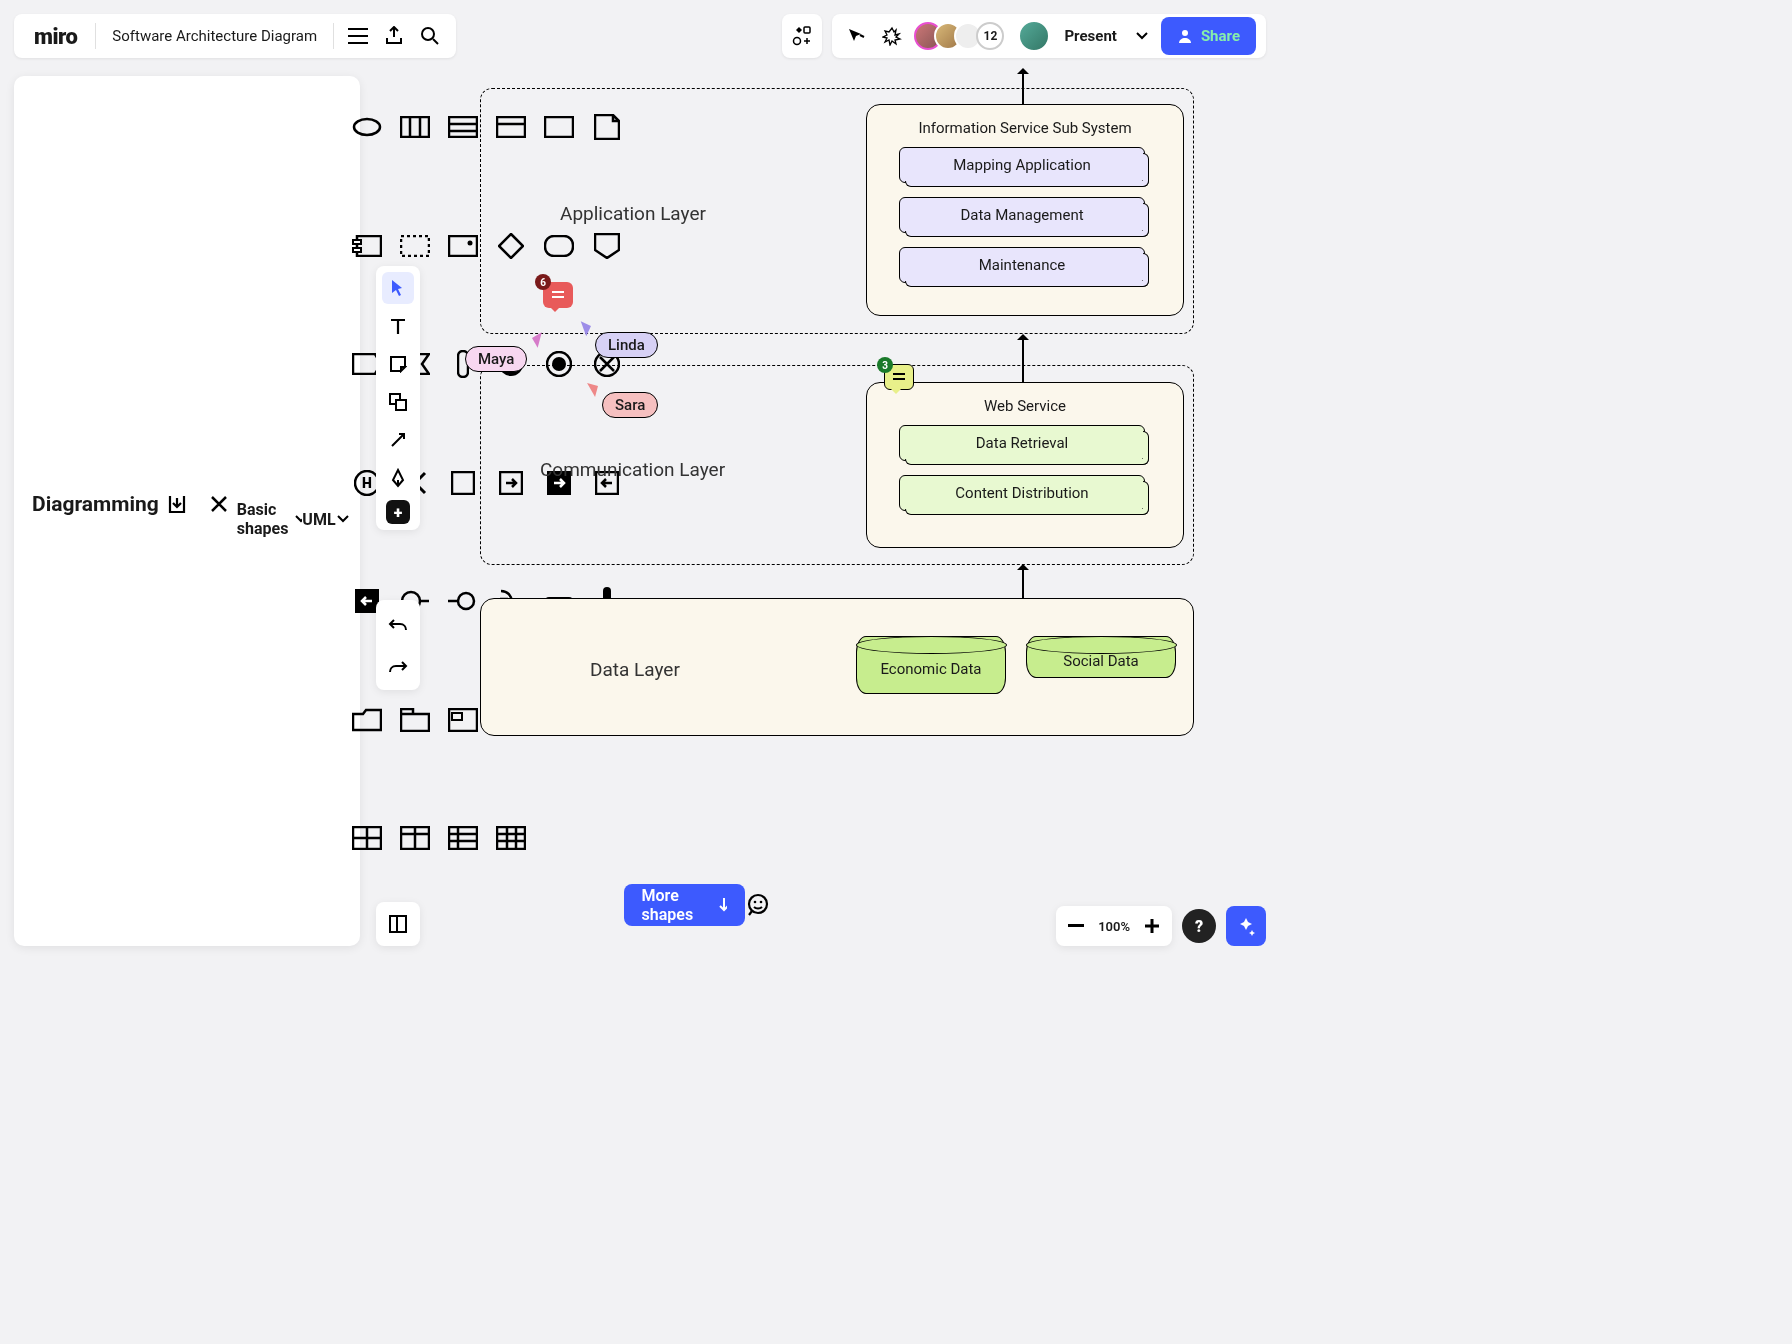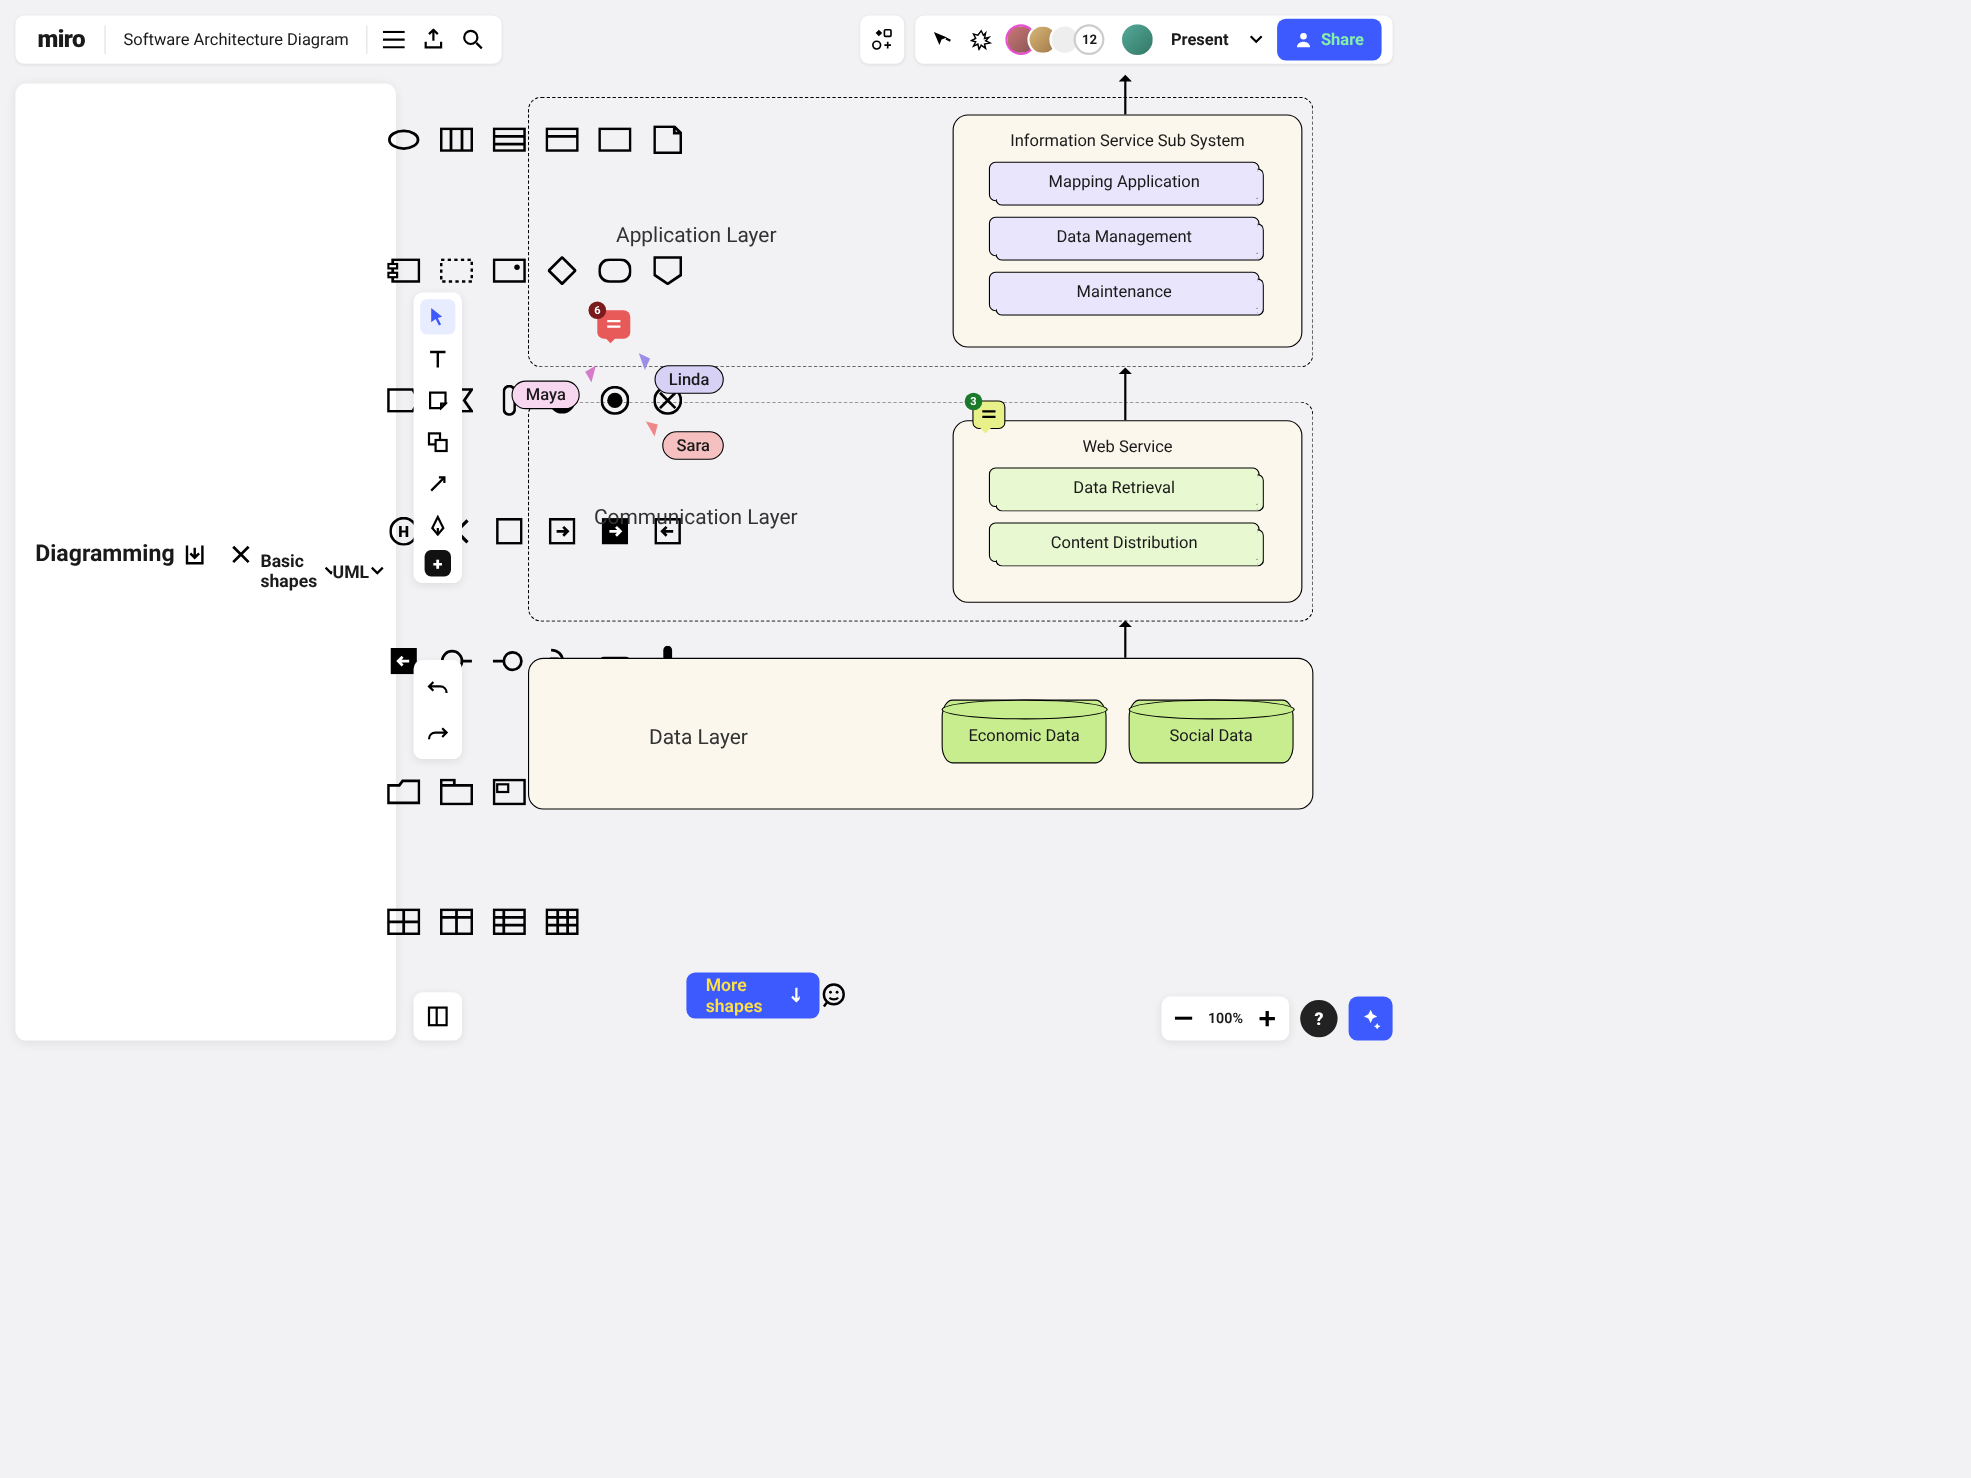--- a/index.html
+++ b/index.html
@@ -38,21 +38,21 @@
 .left-panel{position:absolute;top:76px;left:14px;width:346px;bottom:14px;background:var(--white);border-radius:10px;box-shadow:0 2px 10px rgba(0,0,0,.08);display:flex;flex-direction:row;padding:20px 18px}
 .panel-header{display:flex;align-items:center;justify-content:space-between;margin-bottom:14px}
 .panel-title{font-size:21px;font-weight:700}
 .panel-actions{display:flex;gap:6px}
 .search-input{width:100%;height:44px;border:1px solid #ddd;border-radius:8px;padding:0 14px;font-size:16px;outline:none}
 .search-input::placeholder{color:#aaa}
 .section-row{display:flex;justify-content:space-between;align-items:center;font-size:16px;font-weight:700;margin-top:16px;cursor:pointer}
 .shape-grid{display:grid;grid-template-columns:repeat(6,1fr);gap:14px 14px;margin-top:14px}
 .shape{width:34px;height:34px;display:flex;align-items:center;justify-content:center;cursor:pointer}
 .left-footer{margin-top:auto;display:flex;align-items:center;justify-content:space-between;padding-top:16px}
-.more-btn{background:var(--blue);color:#fde047;height:42px;border-radius:8px;padding:0 18px;display:flex;align-items:center;gap:10px;font-weight:600;font-size:16px;cursor:pointer}
+.more-btn{background:var(--blue);color:#ffffff;height:42px;border-radius:8px;padding:0 18px;display:flex;align-items:center;gap:10px;font-weight:600;font-size:16px;cursor:pointer}
 
 
 .vtoolbar{position:absolute;top:266px;left:376px;width:44px;background:var(--white);border-radius:8px;box-shadow:0 2px 8px rgba(0,0,0,.08);display:flex;flex-direction:column;align-items:center;padding:6px 0;gap:6px}
 .vtool{width:32px;height:32px;display:flex;align-items:center;justify-content:center;border-radius:6px;cursor:pointer}
 .vtool.active{background:#e8ecff}
 .vtool.add{background:#111;color:#fff;border-radius:6px;width:24px;height:24px;font-size:16px;font-weight:900}
 .vtoolbar2{position:absolute;top:600px;left:376px;width:44px;background:var(--white);border-radius:8px;box-shadow:0 2px 8px rgba(0,0,0,.08);display:flex;flex-direction:column;align-items:center;padding:8px 0;gap:10px}
 
 
 .bottom-left{position:absolute;bottom:14px;left:376px;width:44px;height:44px;background:var(--white);border-radius:8px;box-shadow:0 2px 8px rgba(0,0,0,.08);display:flex;align-items:center;justify-content:center;cursor:pointer}
@@ -538,21 +538,21 @@
   </div>
   <div class="arrow-v" style="left:592px;top:266px;height:46px"></div>
 
   <div class="solid-box" style="left:50px;top:528px;width:714px;height:138px"></div>
   <div class="layer-label" style="left:160px;top:588px">Data Layer</div>
   <div class="arrow-v" style="left:592px;top:496px;height:32px"></div>
 
   <div class="cylinder" style="left:426px;top:566px;width:150px;height:58px">
       <span style="margin-top:8px">Economic Data</span>
     </div>
-  <div class="cylinder" style="left:596px;top:566px;width:150px;height:58px">
+  <div class="cylinder" style="left:596px;top:566px;width:150px;height:42px">
       <span style="margin-top:8px">Social Data</span>
     </div>
 
   <div class="cursor-ptr" style="left:94px;top:260px;border-right-color:#d67bc9;transform:rotate(15deg)"></div>
   <div class="cursor-tag" style="left:35px;top:276px;background:var(--pink)">Maya</div>
 
   <div class="cursor-ptr" style="left:153px;top:248px;border-left-color:#9d8de8;transform:rotate(-20deg)"></div>
   <div class="cursor-tag" style="left:165px;top:262px;background:#d7d1f5">Linda</div>
 
   <div class="cursor-ptr" style="left:160px;top:308px;border-left-color:#e88;transform:rotate(-30deg)"></div>

